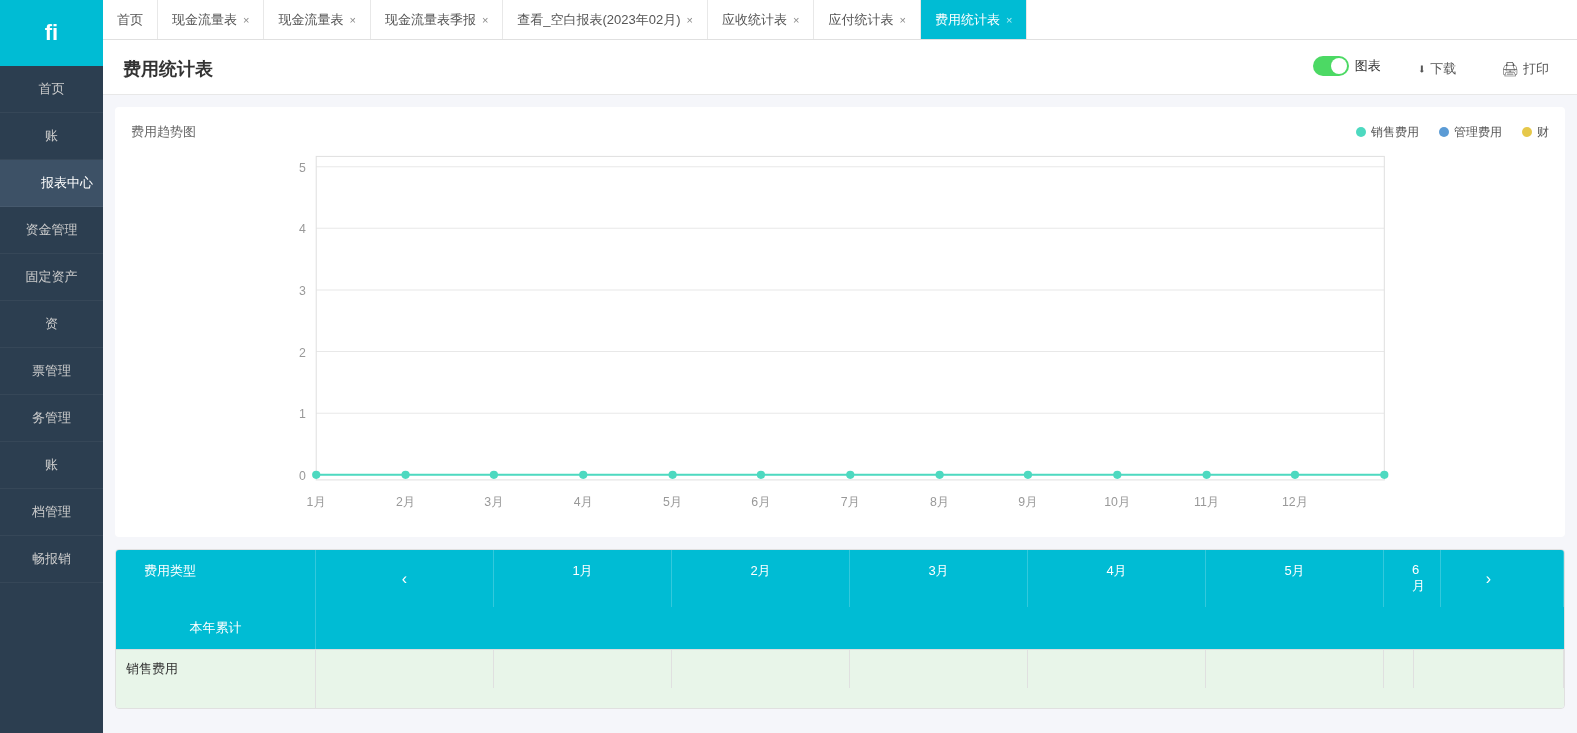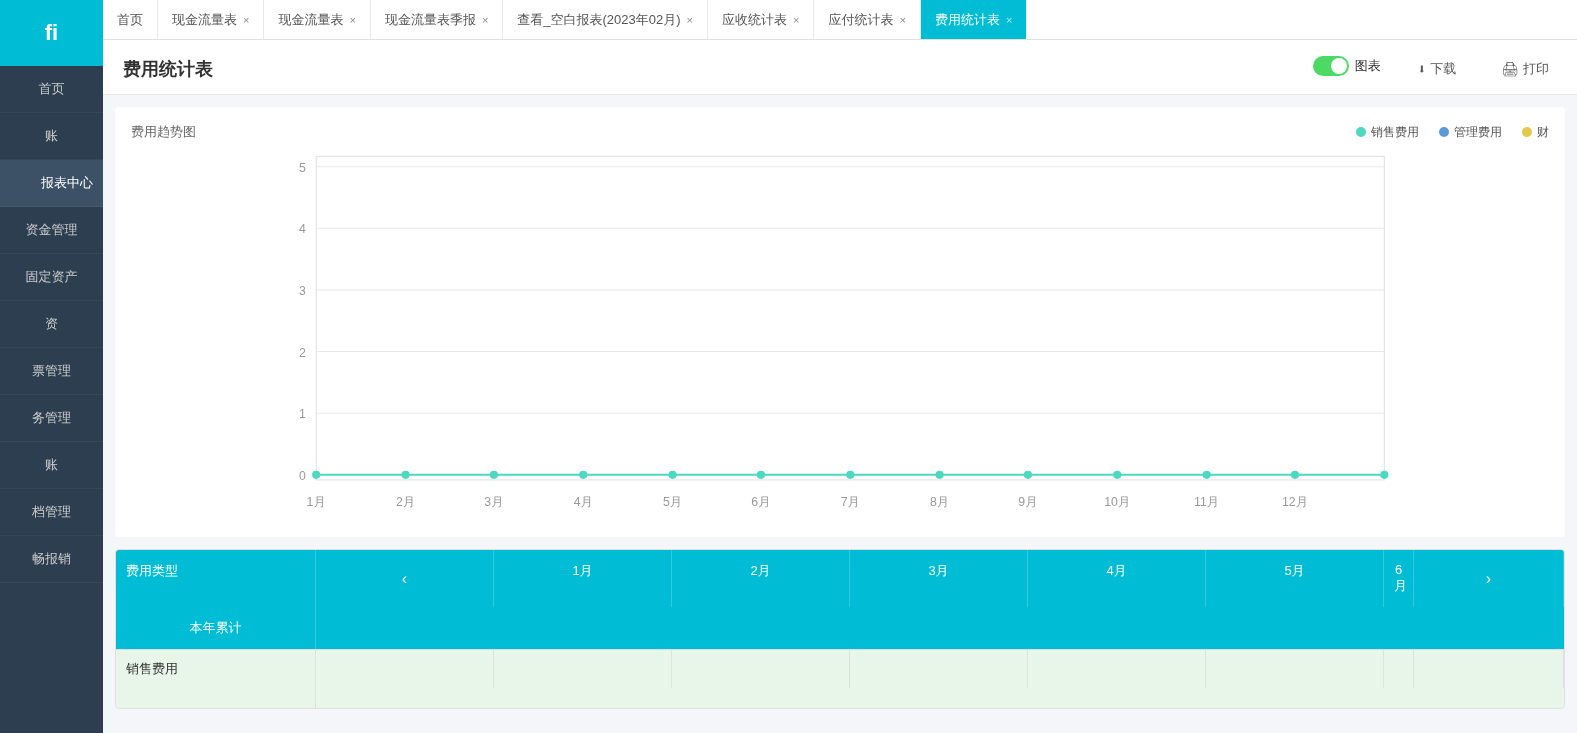--- a/index.html
+++ b/index.html
@@ -189,21 +189,21 @@
       border: 1px solid #e0e0e0;
     }
     .table-header-row {
       background: #00bcd4;
       display: grid;
       grid-template-columns: 200px 1fr 1fr 1fr 1fr 1fr 1fr 30px 150px;
       color: white;
       font-size: 13px;
     }
     .th-cell {
-      padding: 12px 10px;
+      padding: 12px 28px;
       text-align: center;
       border-right: 1px solid rgba(255,255,255,0.2);
     }
     .th-cell:first-child { text-align: left; }
     .th-cell-nav {
       display: flex;
       align-items: center;
       justify-content: center;
       cursor: pointer;
       font-size: 16px;

